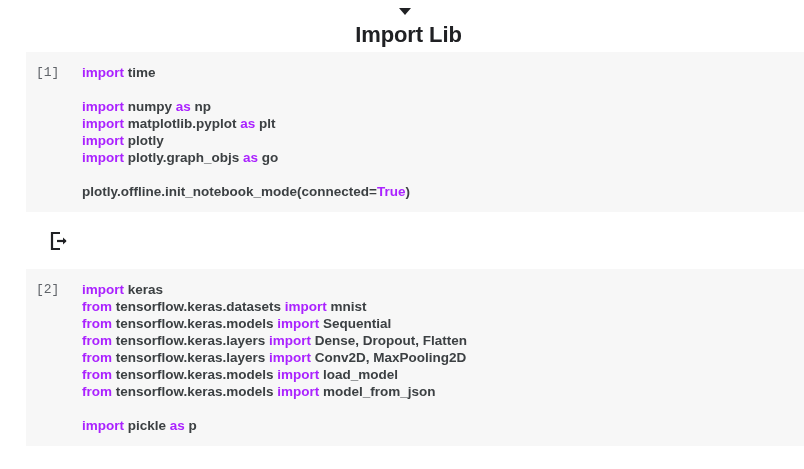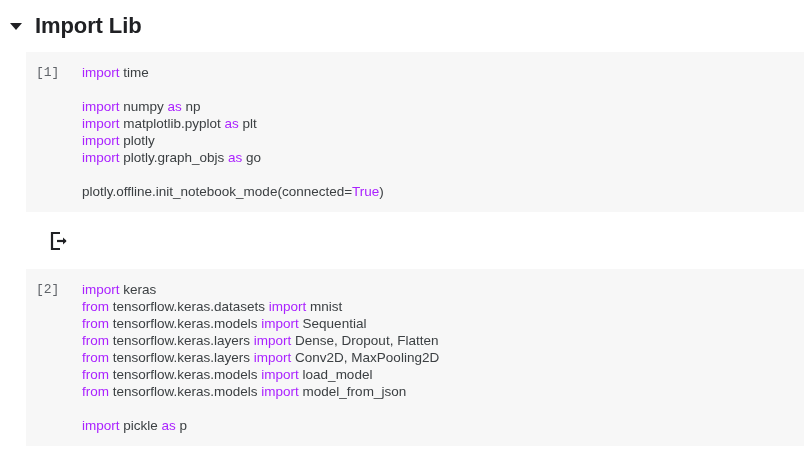--- a/index.html
+++ b/index.html
@@ -16,20 +16,21 @@
     font-family: "Liberation Sans", sans-serif;
     color: #202124;
   }
 
   
   .section-header {
     display: flex;
     align-items: center;
     height: 52px;
     padding-left: 5px;
+    flex-direction: column;
   }
   .collapse-triangle {
     width: 22px;
     height: 22px;
     display: flex;
     align-items: center;
     justify-content: center;
     flex: 0 0 auto;
     cursor: pointer;
   }
@@ -70,20 +71,21 @@
     user-select: none;
   }
   .cell-source {
     flex: 1 1 auto;
     font-family: "Liberation Sans", sans-serif;
     font-size: 13.5px;
     line-height: 17px;
     color: #3c4043;
     white-space: pre;
     padding-right: 8px;
+    font-weight: bold;
   }
   .cell-source .kw { color: #aa22ff; }
   .code-line { display: block; min-height: 17px; }
 
   
   .output-area {
     background: #ffffff;
     height: 57px;
     display: flex;
     align-items: center;

